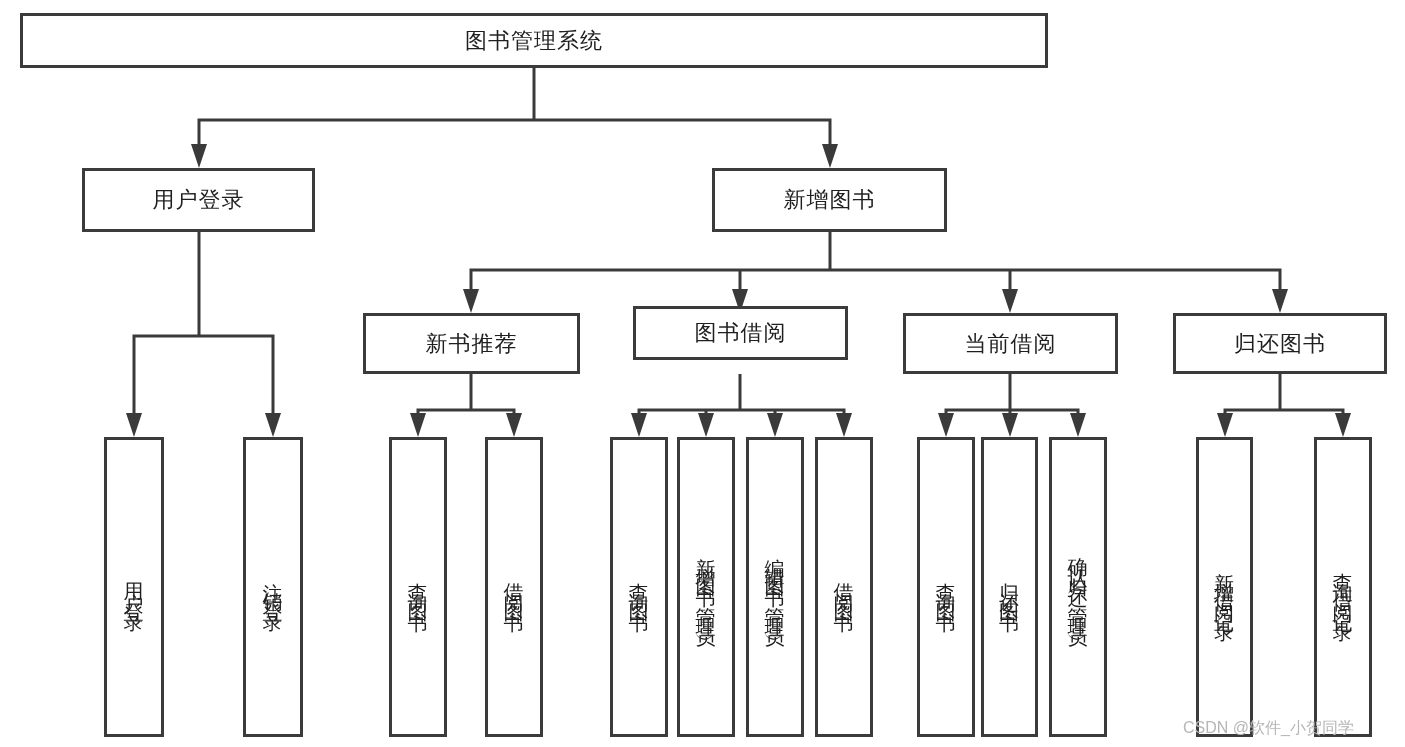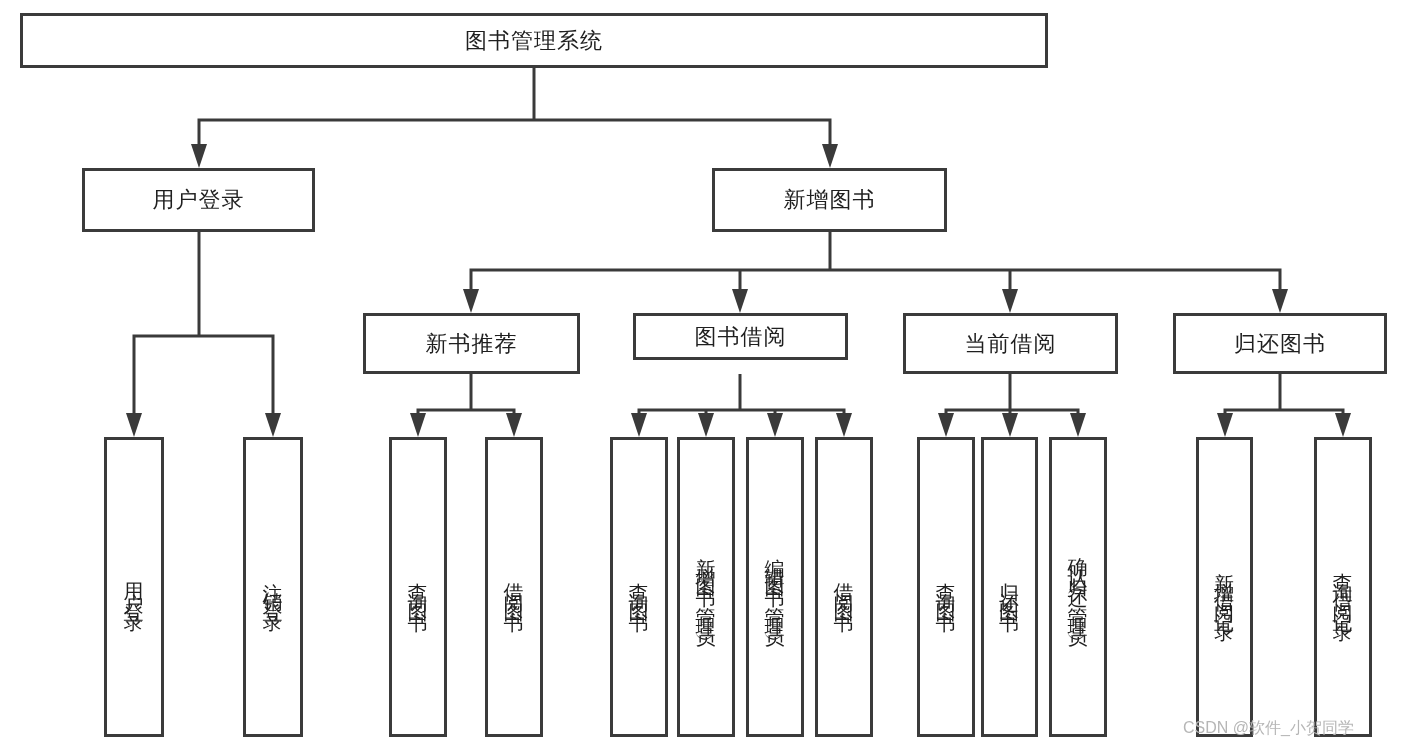--- a/index.html
+++ b/index.html
@@ -123,21 +123,21 @@
   <div class="box hbox" style="left:82px; top:168px; width:233px; height:64px;">
     <span>用户登录</span>
   </div>
   <div class="box hbox" style="left:712px; top:168px; width:235px; height:64px;">
     <span>新增图书</span>
   </div>
 
   <div class="box hbox" style="left:363px; top:313px; width:217px; height:61px;justify-content:center;">
     <span>新书推荐</span>
   </div>
-  <div class="box hbox" style="left:633px; top:313px; width:215px; height:47px;">
+  <div class="box hbox" style="left:633px; top:306px; width:215px; height:54px;">
     <span>图书借阅</span>
   </div>
   <div class="box hbox" style="left:903px; top:313px; width:215px; height:61px;">
     <span>当前借阅</span>
   </div>
   <div class="box hbox" style="left:1173px; top:313px; width:214px; height:61px;">
     <span>归还图书</span>
   </div>
 
   <div class="box vbox" style="left:104px; top:437px; width:60px; height:300px;">

